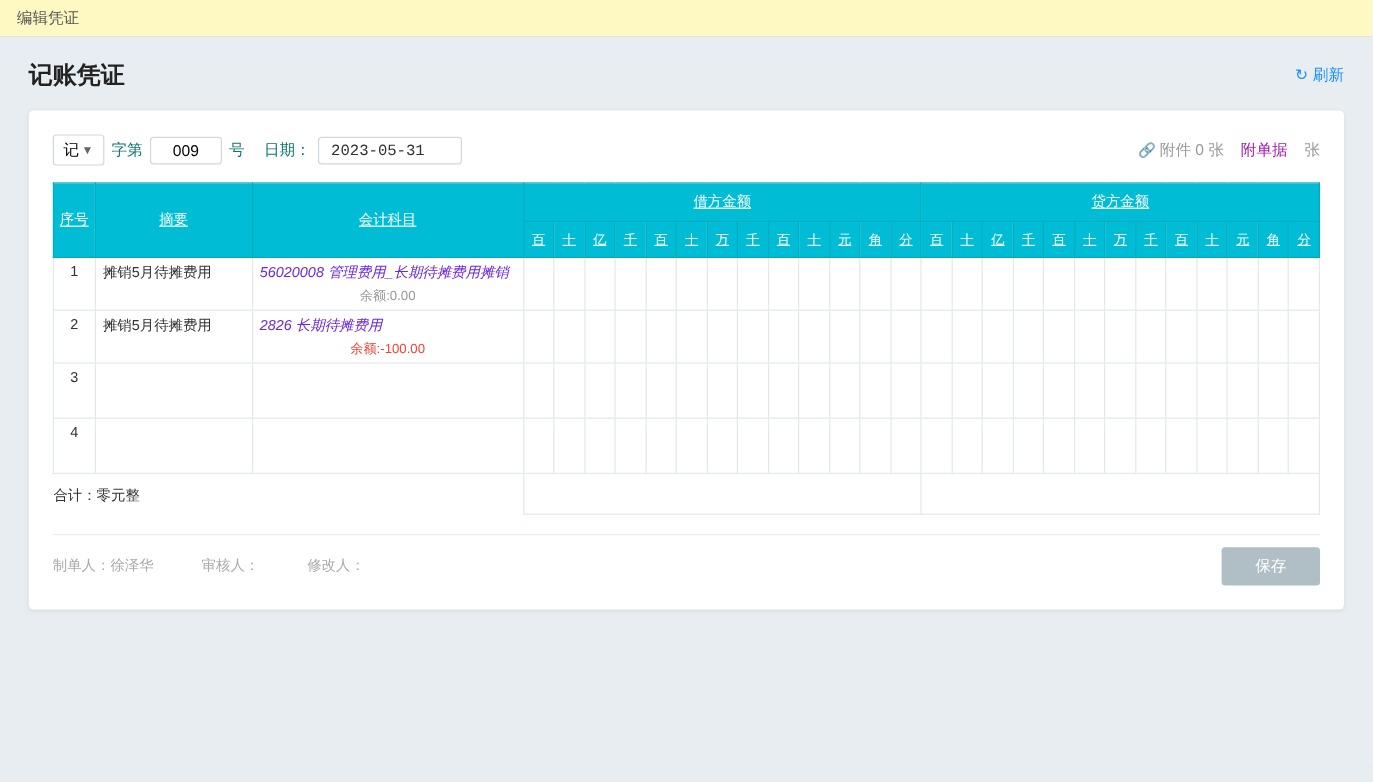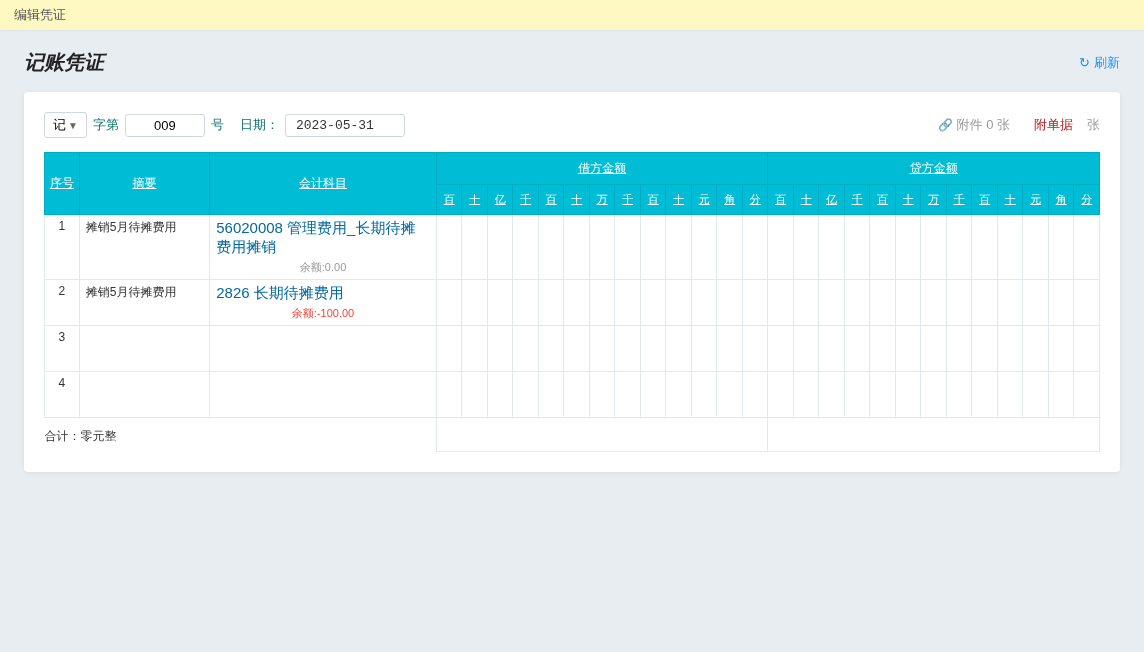--- a/index.html
+++ b/index.html
@@ -23,21 +23,20 @@
     .page-header {
       display: flex;
       align-items: center;
       justify-content: space-between;
       margin-bottom: 16px;
     }
     .page-title {
       font-size: 20px;
       font-weight: bold;
       color: #222;
-      font-style: italic;
     }
     .refresh-btn {
       color: #1890ff;
       font-size: 13px;
       cursor: pointer;
       display: flex;
       align-items: center;
       gap: 4px;
       background: none;
       border: none;
@@ -72,21 +71,21 @@
       border-radius: 3px;
       padding: 3px 8px;
       background: #fff;
       cursor: pointer;
       font-size: 13px;
     }
     .voucher-num-input {
       border: 1px solid #d0d7e2;
       border-radius: 3px;
       padding: 3px 8px;
-      width: 80px;
+      width: 60px;
       font-size: 13px;
       text-align: center;
     }
     .date-input {
       border: 1px solid #d0d7e2;
       border-radius: 3px;
       padding: 3px 10px;
       font-size: 13px;
       color: #333;
       background: #fff;
@@ -102,22 +101,21 @@
       font-size: 13px;
     }
     .attachment-link {
       color: #999;
       display: flex;
       align-items: center;
       gap: 3px;
       cursor: pointer;
     }
     .attachment-sheets {
-      color: #b91c1c;
-      margin-left: 10px;
+      color: #a21caf;
     }
     .sheets-count {
       color: #999;
       font-size: 13px;
     }
     
     .voucher-table {
       width: 100%;
       border-collapse: collapse;
       font-size: 12px;
@@ -156,22 +154,23 @@
       width: 26px;
       text-align: center;
       padding: 4px 1px !important;
     }
     .row-seq {
       text-align: center;
       color: #333;
       vertical-align: middle;
     }
     .account-info {
-      font-size: 15px;
-      color: #0369a1;
+      font-size: 12px;
+      color: #6d28d9;
+      font-style: italic;
     }
     .balance-text {
       font-size: 11px;
       color: #999;
       margin-top: 3px;
       text-align: center;
     }
     .balance-negative {
       color: #f44336;
     }
@@ -431,14 +430,20 @@
         <tr>
           <td colspan="3" style="border:none; padding:10px 0 6px;">
             <span>合计：零元整</span>
           </td>
           <td colspan="13" style="border:1px solid #e0e8f0; background:#fff;"></td>
           <td colspan="13" style="border:1px solid #e0e8f0; background:#fff;"></td>
         </tr>
       </tfoot>
     </table>
 
+    <div class="footer-info">
+      <span>制单人：徐泽华</span>
+      <span>审核人：</span>
+      <span>修改人：</span>
+      <button class="save-btn">保存</button>
+    </div>
   </div>
 </div>
 
 </body></html>

